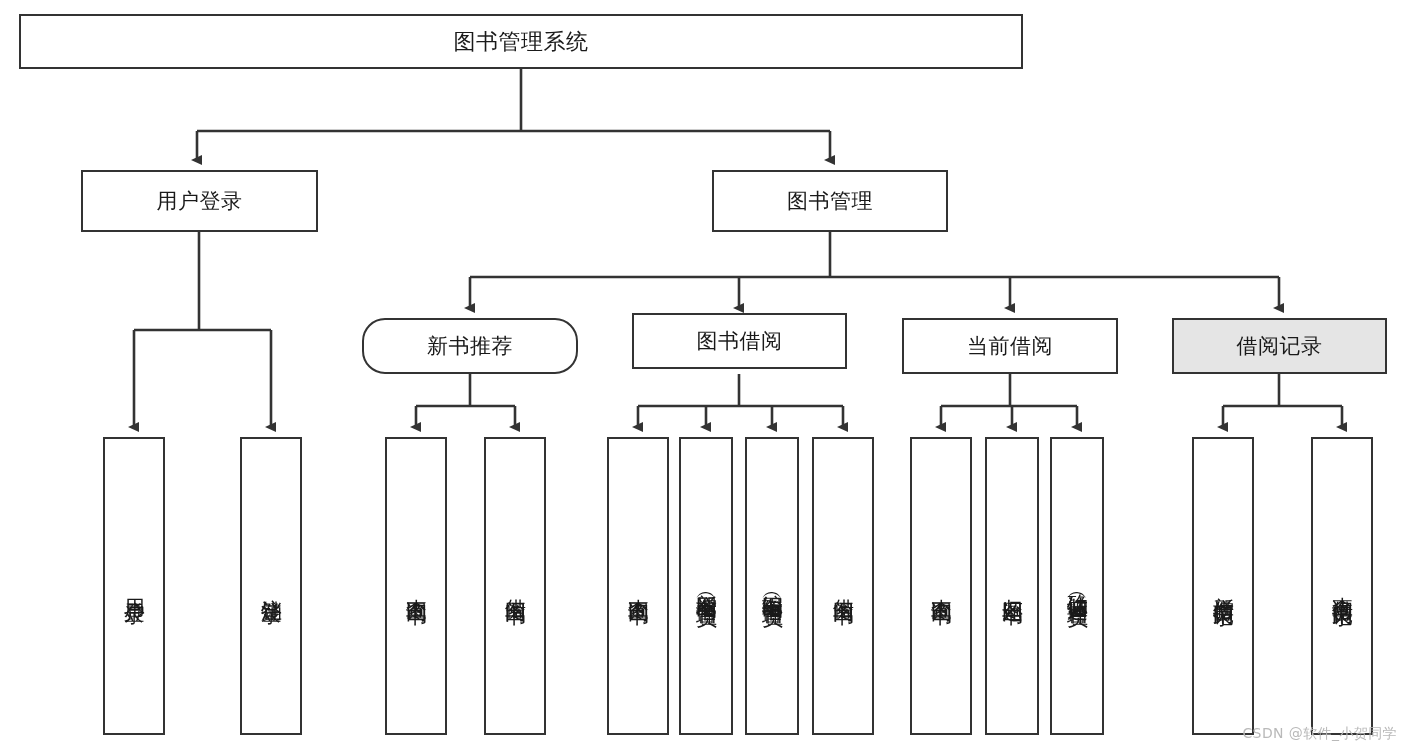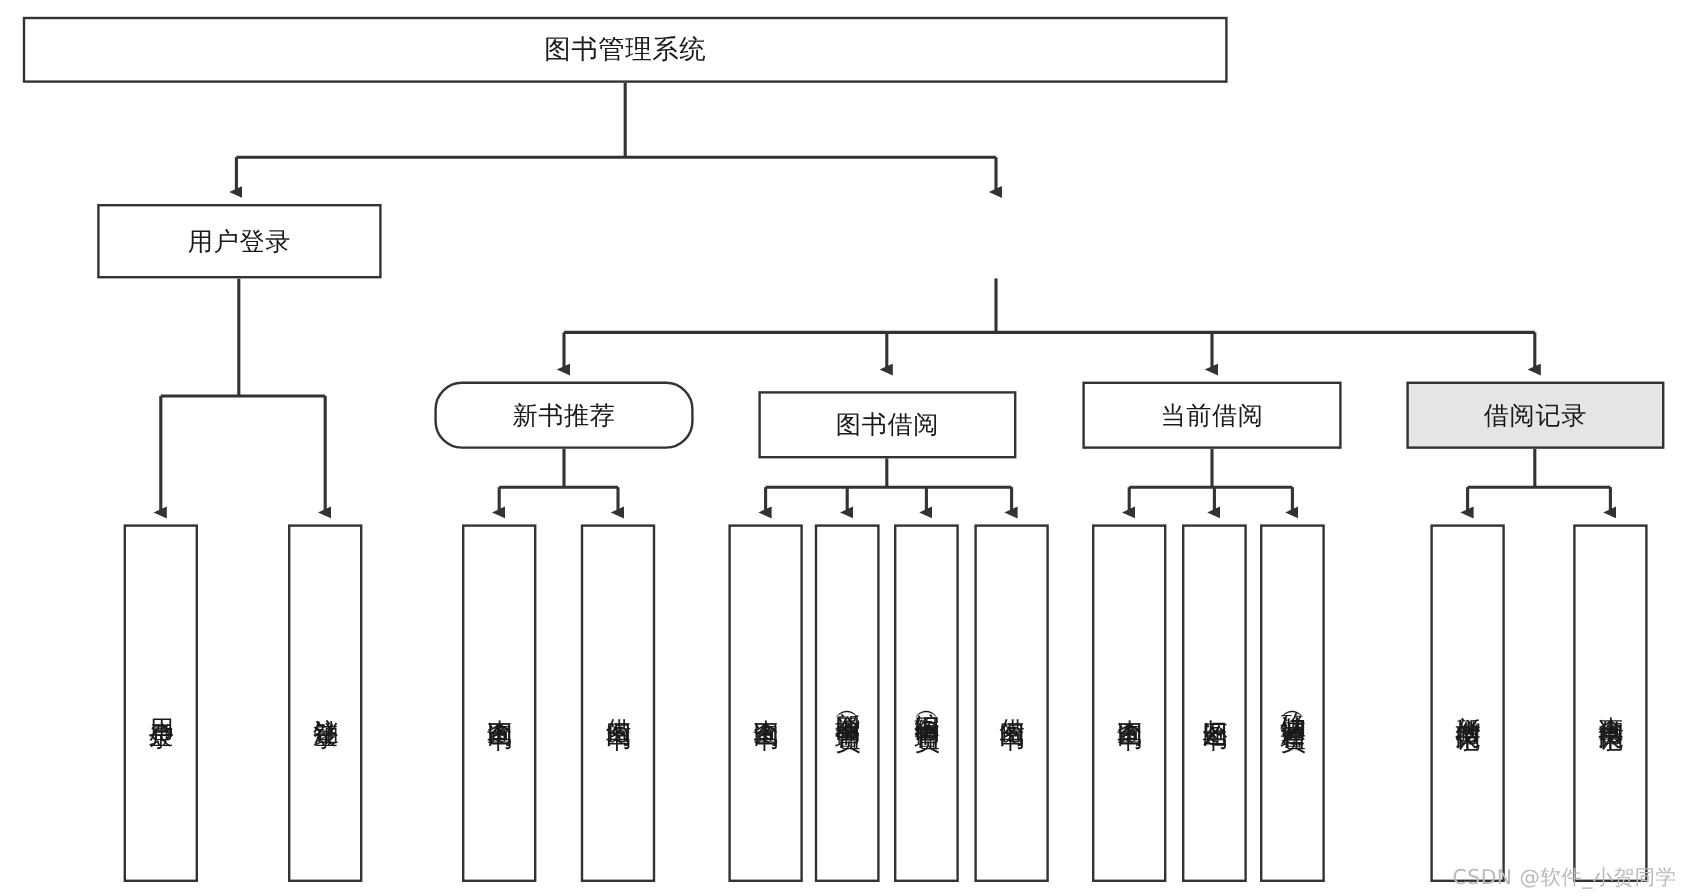--- a/index.html
+++ b/index.html
@@ -59,21 +59,21 @@
     text-orientation: upright;
     font-size: 21px;
     line-height: 1.0;
     letter-spacing: 2px;
     white-space: nowrap;
   }
   #watermark {
     position: absolute;
     right: 8px;
     bottom: 4px;
-    font-size: 17px;
+    font-size: 14px;
     color: #b9b9b9;
     font-family: "DejaVu Sans", "Liberation Sans", sans-serif;
     letter-spacing: 0.4px;
     user-select: none;
   }
 </style>
 </head>
 <body>
 
 <div id="canvas">
@@ -131,25 +131,28 @@
     </g>
   </svg>
 
   <div class="node horiz root" style="left: 19px; top: 14px; width: 1004px; height: 55px; border-color: rgb(51, 51, 51); background: rgb(255, 255, 255); color: rgb(26, 26, 26);">
     <span class="lbl">图书管理系统</span>
   </div>
 
   <div class="node horiz" style="left: 81px; top: 170px; width: 237px; height: 62px; border-color: rgb(51, 51, 51); background: rgb(255, 255, 255); color: rgb(26, 26, 26);">
     <span class="lbl">用户登录</span>
   </div>
+  <div class="node horiz" style="left: 712px; top: 170px; width: 236px; height: 62px; border-color: rgb(51, 51, 51); background: rgb(255, 255, 255); color: rgb(26, 26, 26);">
+    <span class="lbl">图书管理</span>
+  </div>
 
   <div class="node horiz" style="left: 362px; top: 318px; width: 216px; height: 56px; border-color: rgb(51, 51, 51); background: rgb(255, 255, 255); color: rgb(26, 26, 26); border-radius: 23px;">
     <span class="lbl">新书推荐</span>
   </div>
-  <div class="node horiz" style="left: 632px; top: 326px; width: 215px; height: 56px; border-color: rgb(51, 51, 51); background: rgb(255, 255, 255); color: rgb(26, 26, 26);">
+  <div class="node horiz" style="left: 632px; top: 313px; width: 215px; height: 56px; border-color: rgb(51, 51, 51); background: rgb(255, 255, 255); color: rgb(26, 26, 26);">
     <span class="lbl">图书借阅</span>
   </div>
   <div class="node horiz" style="left: 902px; top: 318px; width: 216px; height: 56px; border-color: rgb(51, 51, 51); background: rgb(255, 255, 255); color: rgb(26, 26, 26); align-items: center;">
     <span class="lbl">当前借阅</span>
   </div>
   <div class="node horiz" style="left: 1172px; top: 318px; width: 215px; height: 56px; border-color: rgb(51, 51, 51); background: #e5e5e5; color: rgb(26, 26, 26);">
     <span class="lbl">借阅记录</span>
   </div>
 
   <div class="node vert" style="left: 103px; top: 437px; width: 62px; height: 298px; border-color: rgb(51, 51, 51); background: rgb(255, 255, 255); color: rgb(26, 26, 26);">

